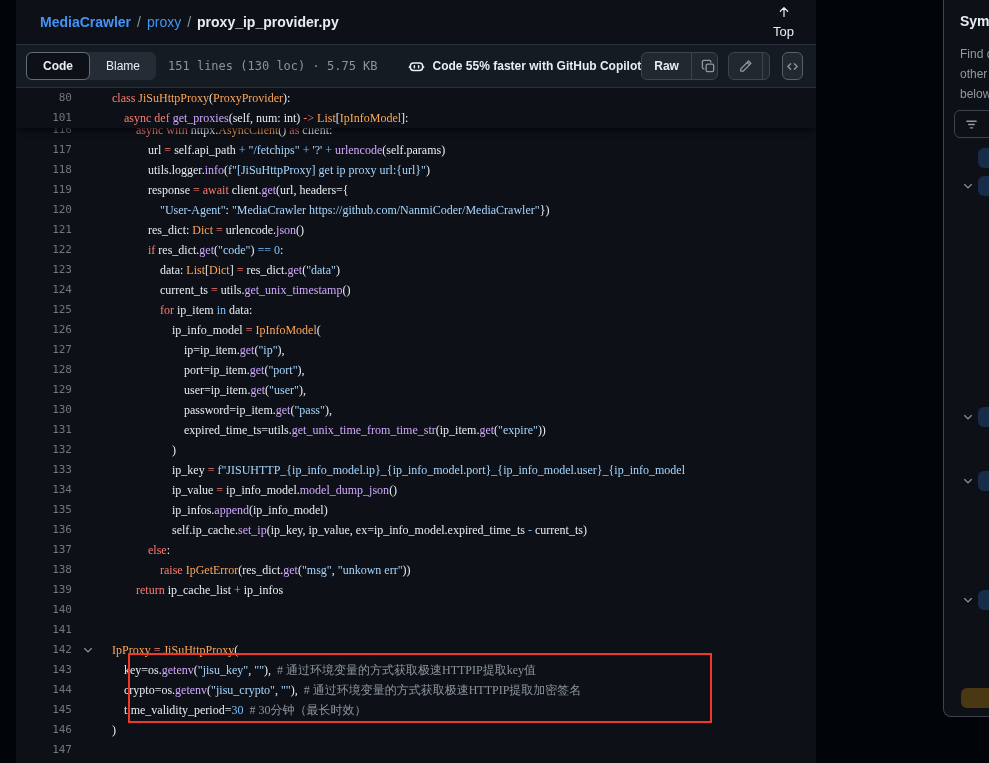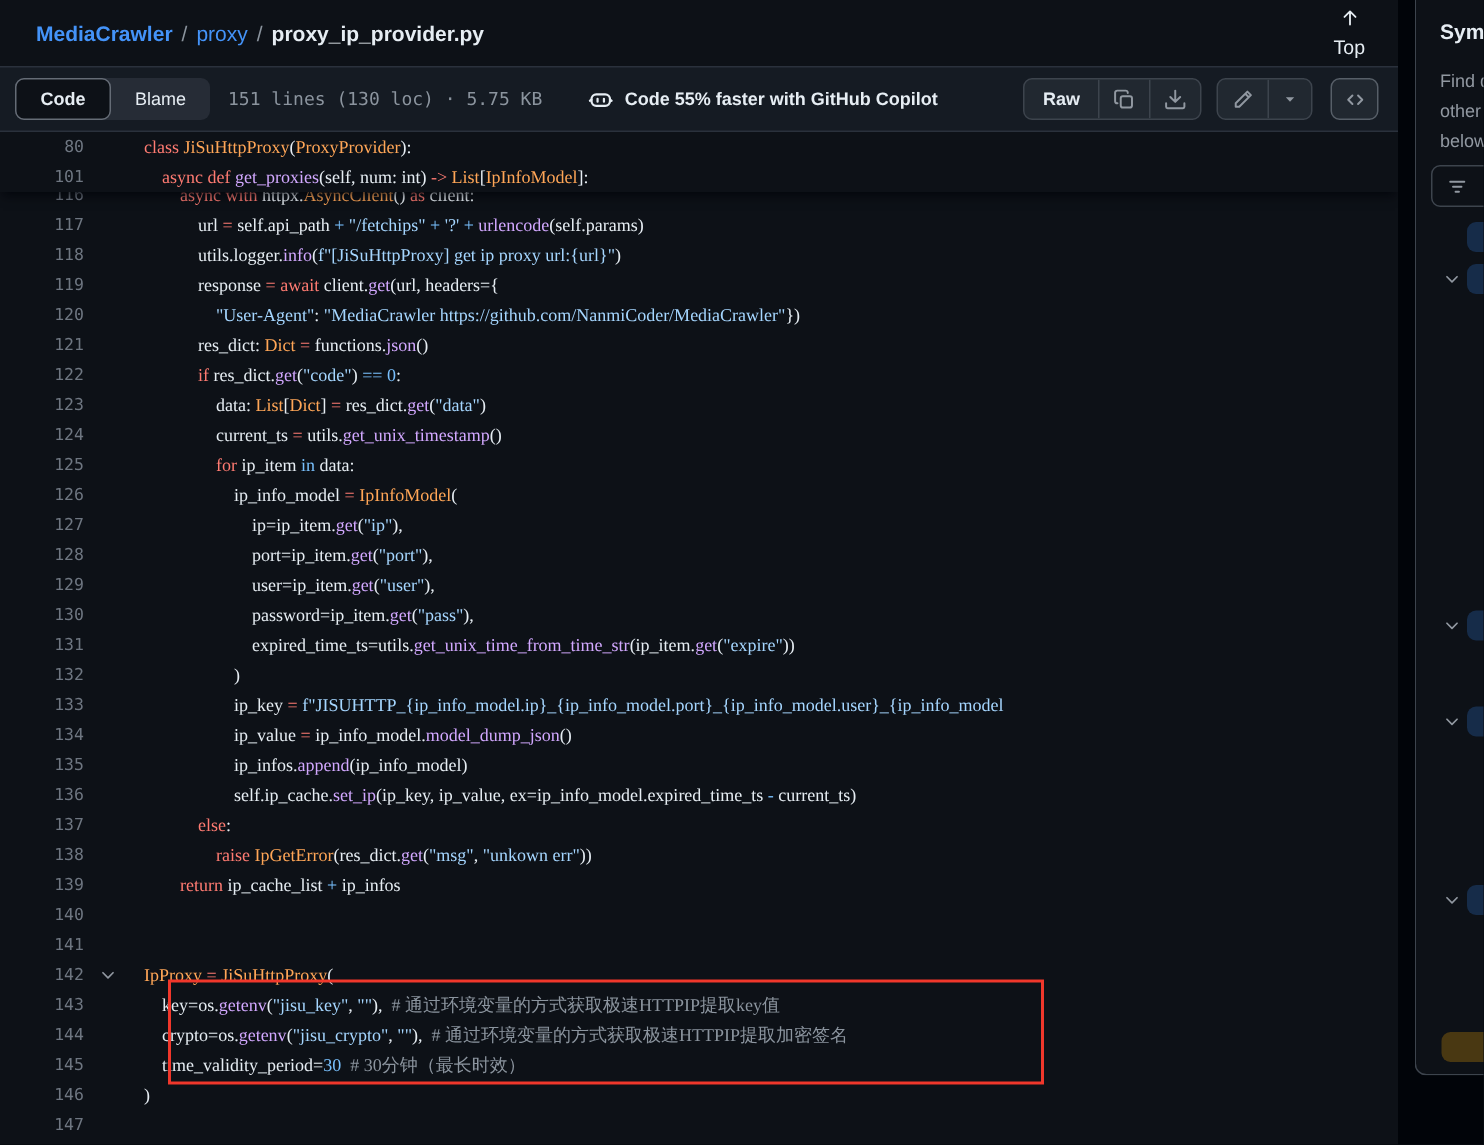--- a/index.html
+++ b/index.html
@@ -1,20 +1,20 @@
 <!DOCTYPE html>
 <html><head>
 <meta charset="utf-8">
 <style>
   * { margin:0; padding:0; box-sizing:border-box; }
   html,body { width:989px; height:763px; overflow:hidden; }
   body { background:#010409; font-family:"Liberation Sans", sans-serif; position:relative; }
 
   
-  .main-col { position:absolute; left:0; top:0; width:932px; height:763px; background:#0d1117; }
+  .main-col { position:absolute; left:16px; top:0; width:800px; height:763px; background:#0d1117; }
 
   .crumb-row { height:44px; display:flex; align-items:center; justify-content:space-between; padding:0 22px 0 24px; }
   .breadcrumb { font-size:14px; color:#8b949e; white-space:nowrap; }
   .breadcrumb a { text-decoration:none; cursor:pointer; }
   .crumb-link { color:#4493f8; font-weight:600; }
   .crumb-link2 { color:#4493f8; font-weight:400; }
   .crumb-sep { color:#8b949e; padding:0 6px; font-weight:400; }
   .crumb-file { color:#e6edf3; font-weight:600; }
   .top-link { display:flex; align-items:center; gap:5px; color:#e6edf3; font-size:13px; font-weight:500; cursor:pointer;flex-direction:column; }
   .top-link svg { display:block; }
@@ -148,21 +148,21 @@
         <div class="code-row">
           <span class="ln">119</span>
           <span class="code-text"><span class="tk-p">            response </span><span class="tk-k">=</span><span class="tk-p"> </span><span class="tk-k">await</span><span class="tk-p"> client.</span><span class="tk-f">get</span><span class="tk-p">(url, headers={</span></span>
         </div>
         <div class="code-row">
           <span class="ln">120</span>
           <span class="code-text"><span class="tk-p">                </span><span class="tk-s">"User-Agent"</span><span class="tk-p">: </span><span class="tk-s">"MediaCrawler https://github.com/NanmiCoder/MediaCrawler"</span><span class="tk-p">})</span></span>
         </div>
         <div class="code-row">
           <span class="ln">121</span>
-          <span class="code-text"><span class="tk-p">            res_dict: </span><span class="tk-c">Dict</span><span class="tk-p"> </span><span class="tk-k">=</span><span class="tk-p"> functions.</span><span class="tk-f">json</span><span class="tk-p">()</span></span>
+          <span class="code-text"><span class="tk-p">            res_dict: </span><span class="tk-c">Dict</span><span class="tk-p"> </span><span class="tk-k">=</span><span class="tk-p"> urlencode.</span><span class="tk-f">json</span><span class="tk-p">()</span></span>
         </div>
         <div class="code-row">
           <span class="ln">122</span>
           <span class="code-text"><span class="tk-p">            </span><span class="tk-k">if</span><span class="tk-p"> res_dict.</span><span class="tk-f">get</span><span class="tk-p">(</span><span class="tk-s">"code"</span><span class="tk-p">) </span><span class="tk-d">==</span><span class="tk-p"> </span><span class="tk-d">0</span><span class="tk-p">:</span></span>
         </div>
         <div class="code-row">
           <span class="ln">123</span>
           <span class="code-text"><span class="tk-p">                data: </span><span class="tk-c">List</span><span class="tk-p">[</span><span class="tk-c">Dict</span><span class="tk-p">] </span><span class="tk-k">=</span><span class="tk-p"> res_dict.</span><span class="tk-f">get</span><span class="tk-p">(</span><span class="tk-s">"data"</span><span class="tk-p">)</span></span>
         </div>
         <div class="code-row">

